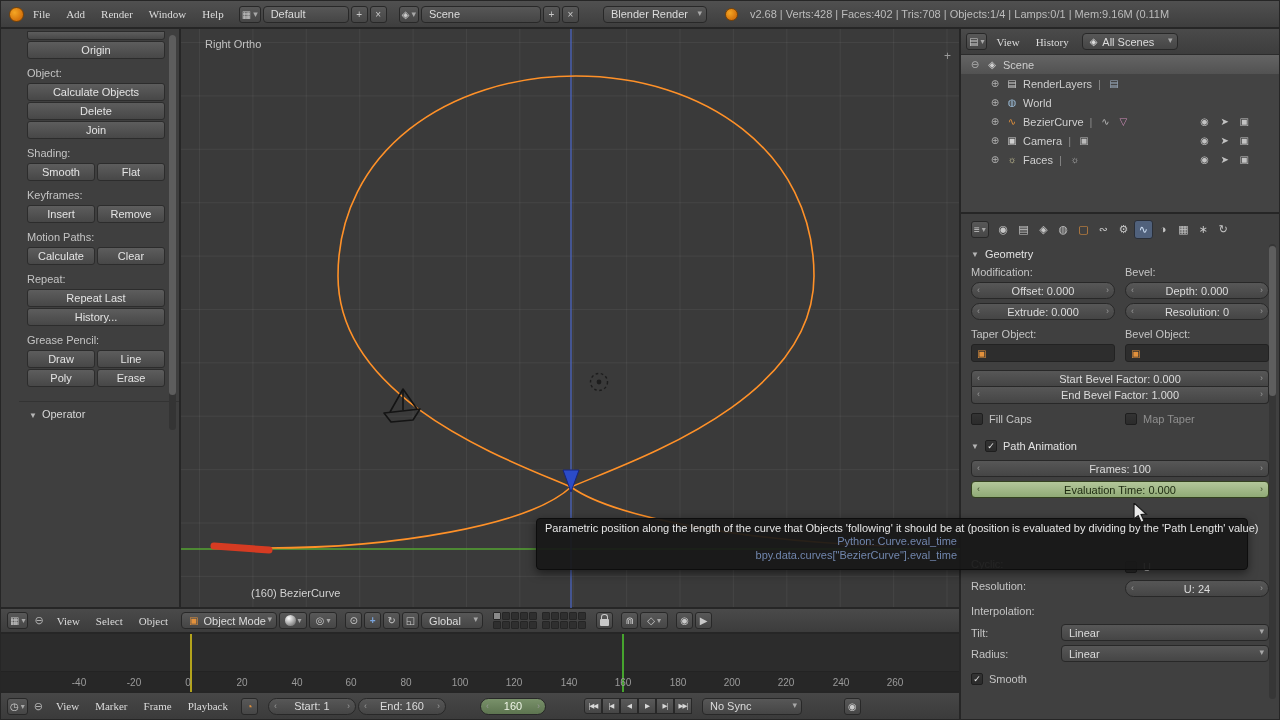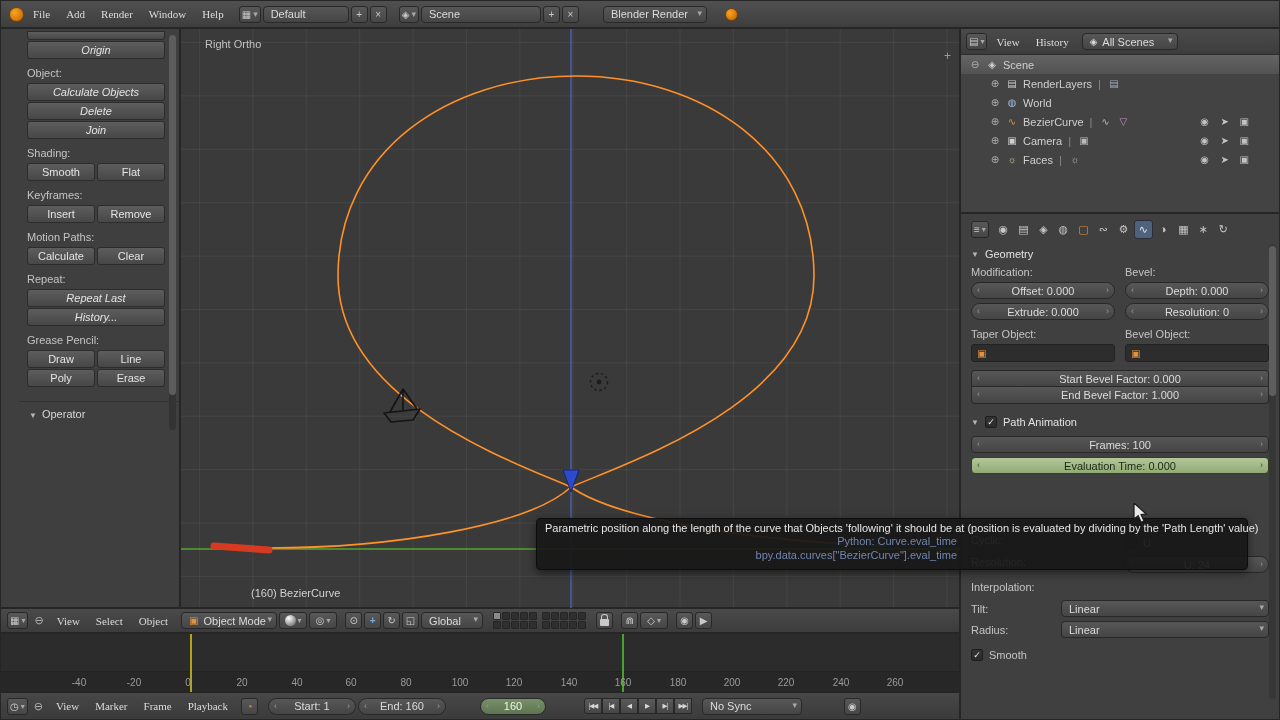--- a/index.html
+++ b/index.html
@@ -25,21 +25,21 @@
 .cb.on i{display:block;}
 .well{height:18px;background:#2d2d2d;border:1px solid #222;border-radius:3px;display:flex;align-items:center;padding:0 5px;gap:5px;}
 .flex{display:flex;align-items:center;}
 
 
 #topbar{left:0;top:0;width:1280px;height:28px;background:linear-gradient(#505050,#3e3e3e);display:flex;align-items:center;padding:0 8px;gap:2px;}
 #topbar .stats{color:#bcbcbc;margin-left:10px;white-space:nowrap;overflow:hidden;}
 
 
 #toolshelf{left:0;top:28px;width:180px;height:580px;background:#3f3f3f;padding:2px 0 0 26px;}
-.tsbtn{width:138px;margin-bottom:1px;font-style:italic;}
+.tsbtn{width:138px;margin-bottom:1px;}
 .half{display:flex;gap:2px;width:138px;margin-bottom:1px;}
 .half .btn{flex:1;}
 .sec{height:23px;line-height:26px;color:#c4c4c4;}
 #ts-scroll{position:absolute;right:3px;top:6px;width:7px;height:395px;background:#343434;border-radius:4px;}
 #ts-scroll b{position:absolute;left:0;top:0;width:7px;height:360px;background:#5d5d5d;border-radius:4px;}
 #operator-panel{margin:14px 0 0 -8px;border-top:1px solid #333;padding-top:6px;color:#d6d6d6;}
 #operator-panel .tri{font-size:8px;color:#b5b5b5;margin:0 5px 0 10px;}
 
 
 #viewport{left:180px;top:28px;width:780px;height:580px;background-color:#3a3a3a;
@@ -147,20 +147,21 @@
       <i>+</i>
     </span>
   <span class="ibtn">
       <i>×</i>
     </span>
   <span class="dd" style="width:104px;margin-left:22px">
       <span>Blender Render</span>
       <i class="dda">▾</i>
     </span>
   <span class="logo sm" style="margin-left:16px"></span>
+  <span class="stats">v2.68 | Verts:428 | Faces:402 | Tris:708 | Objects:1/4 | Lamps:0/1 | Mem:9.16M (0.11M</span>
 </header>
 
 <aside id="toolshelf" class="area">
   <div class="btn tsbtn" style="height:9px;border-radius:0 0 3px 3px"></div>
   <div class="btn tsbtn">Origin</div>
   <div class="sec">Object:</div>
   <div class="btn tsbtn">Calculate Objects</div>
   <div class="btn tsbtn">Delete</div>
   <div class="btn tsbtn">Join</div>
   <div class="sec">Shading:</div>
@@ -521,20 +522,30 @@
   <div class="slider join-t" style="margin-top:8px">
       <i class="la">‹</i>
       <span>Start Bevel Factor: 0.000</span>
       <i class="ra">›</i>
     </div>
   <div class="slider join-b">
       <i class="la">‹</i>
       <span>End Bevel Factor: 1.000</span>
       <i class="ra">›</i>
     </div>
+  <div class="grid2" style="margin-top:6px">
+    <span class="cbrow">
+        <span class="cb"></span>
+        <span class="lbl">Fill Caps</span>
+      </span>
+    <span class="cbrow">
+        <span class="cb"></span>
+        <span class="lbl dim">Map Taper</span>
+      </span>
+  </div>
 
   <div class="ph" style="margin-top:8px">
       <span class="tri">▼</span>
       <span class="cb on">
         <i>✓</i>
       </span>
       <span>Path Animation</span>
     </div>
   <div class="slider" style="margin-top:4px">
       <i class="la">‹</i>

